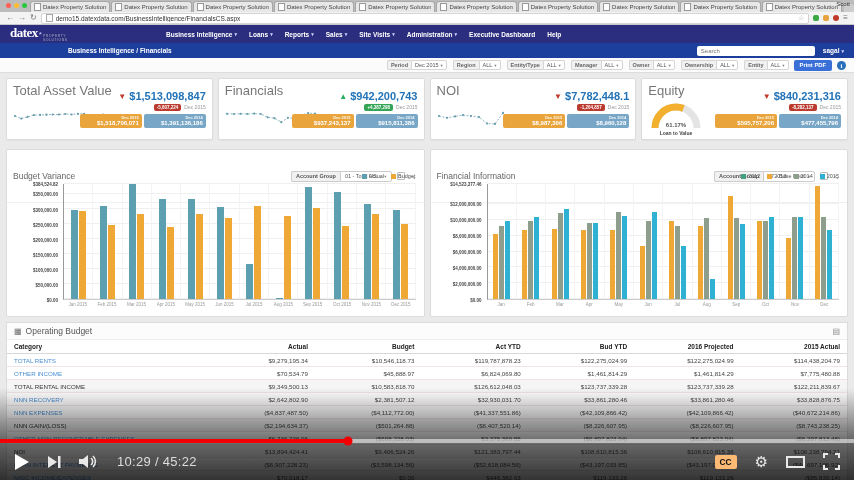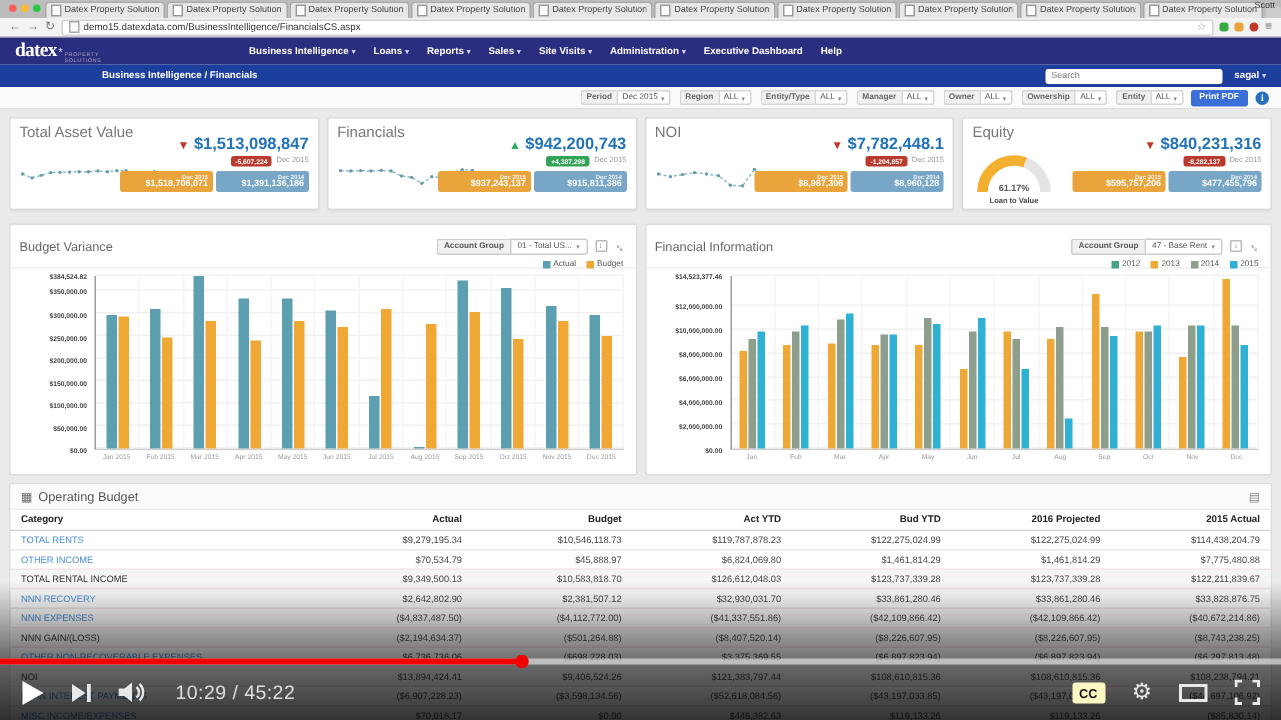--- a/index.html
+++ b/index.html
@@ -50,40 +50,40 @@
   .fwrap{display:flex;align-items:center;}
   .flabel{font-size:5.5px;color:#666;background:#f1f1f1;border:1px solid #d5d5d5;border-right:none;padding:1px 3px;border-radius:2px 0 0 2px;font-weight:bold;}
   .fselect{display:flex;align-items:center;gap:2px;background:#fff;border:1px solid #d5d5d5;border-radius:0 2px 2px 0;padding:1px 3px;font-size:5.5px;color:#555;}
   .fcaret{font-size:4.5px;color:#888;}
   .printpdf{background:#3a6fd8;color:#fff;border:none;font-size:5.8px;font-weight:bold;padding:2.5px 6px;border-radius:2px;font-family:"Liberation Sans",sans-serif;}
   .infoicon{width:9px;height:9px;border-radius:50%;background:#2a6fbb;color:#fff;font-size:6.5px;font-weight:bold;display:flex;align-items:center;justify-content:center;font-family:"Liberation Serif",serif;}
 
   
   .kpirow{position:absolute;top:78px;left:6px;right:6px;display:flex;gap:5px;}
   .kpicard{flex:1;height:62px;background:#fff;border:1px solid #dcdcdc;border-radius:2px;position:relative;padding:4px 6px;box-sizing:border-box;box-shadow:0 1px 1px rgba(0,0,0,.04);}
-  .kpititle{font-size:10px;color:#777;}
+  .kpititle{font-size:13px;color:#777;}
   .kpiviz{position:absolute;left:6px;top:22px;}
   .kpiright{position:absolute;right:6px;top:11px;text-align:right;}
   .kpival{font-size:11px;font-weight:bold;color:#2273b8;display:flex;justify-content:flex-end;align-items:center;gap:3px;}
   .arrow{font-size:8px;}
   .arrow.down{color:#c0392b}.arrow.up{color:#27a e}.arrow.up{color:#27ae60}
   .kpichange{margin-top:1.5px;display:flex;justify-content:flex-end;align-items:center;gap:3px;}
   .pill{color:#fff;font-size:4.5px;font-weight:bold;padding:1px 3px;border-radius:2px;}
   .pill.down{background:#bb3a2e}.pill.up{background:#33a455}
   .chdate{font-size:5px;color:#999;}
   .badges{display:flex;gap:2px;margin-top:3px;justify-content:flex-end;}
   .badge{width:62px;padding:1.5px 3px;border-radius:2px;color:#fff;text-align:right;box-sizing:border-box;}
   .badge.orange{background:#e9a43c}.badge.blue{background:#78a6c6}
   .badge .bl{font-size:4px;font-weight:bold;opacity:.9;}
   .badge .bv{font-size:6px;font-weight:bold;}
 
   
   .chartsrow{position:absolute;top:149px;left:6px;right:6px;display:flex;gap:5px;}
   .chartcard{flex:1;height:168px;background:#fff;border:1px solid #dcdcdc;border-radius:2px;position:relative;box-sizing:border-box;}
-  .chead{height:20px;display:flex;align-items:center;padding:4px 6px;border-bottom:1px solid #f0f0f0;}
+  .chead{height:20px;display:flex;align-items:center;padding:16px 6px;border-bottom:1px solid #f0f0f0;}
   .ctitle{font-size:8.5px;color:#666;flex:1;}
   .aglabel{font-size:5.5px;color:#555;font-weight:bold;background:#f1f1f1;border:1px solid #ccc;border-right:none;padding:1.5px 4px;border-radius:2px 0 0 2px;}
   .agvalue{display:flex;align-items:center;gap:3px;background:#fff;border:1px solid #ccc;border-radius:0 2px 2px 0;padding:1.5px 4px;font-size:5.5px;color:#555;}
   .cicon{margin-left:5px;font-size:7px;color:#888;}
   .cicon.box{border:1px solid #bbb;border-radius:1px;padding:0 1.5px;font-size:6px;}
   .cicon.diag{display:inline-block;transform:rotate(45deg);font-size:8px;}
   .legend{position:absolute;top:23px;right:8px;display:flex;gap:7px;align-items:center;}
   .litem{display:flex;align-items:center;font-size:5.5px;color:#555;}
   .ldot{width:5px;height:5px;display:inline-block;margin-right:2px;}
   .plotwrap{position:absolute;top:34px;left:6px;right:6px;bottom:4px;}
@@ -116,21 +116,21 @@
   
   .gradient{position:absolute;left:0;right:0;bottom:0;height:92px;background:linear-gradient(to bottom,rgba(0,0,0,0),rgba(0,0,0,.55) 55%,rgba(0,0,0,.8));pointer-events:none;}
   .progress{position:absolute;left:0;right:0;bottom:37px;height:4px;}
   .track{position:absolute;inset:0;background:rgba(255,255,255,.25);}
   .loaded{position:absolute;left:0;top:0;bottom:0;background:rgba(255,255,255,.4);}
   .played{position:absolute;left:0;top:0;bottom:0;background:#f20000;}
   .knob{position:absolute;top:50%;width:9px;height:9px;border-radius:50%;background:#f20000;transform:translate(-50%,-50%);}
   .controls{position:absolute;left:0;right:0;bottom:0;height:37px;display:flex;align-items:center;padding:0 14px;gap:18px;}
   .time{font-size:13px;color:#ddd;letter-spacing:.3px;}
   .spacer{flex:1;}
-  .ccbtn{width:22px;height:14px;background:#fef9c3;border-radius:2px;color:#111;font-size:8.5px;font-weight:bold;display:flex;align-items:center;justify-content:center;}
+  .ccbtn{width:22px;height:14px;background:#fdba74;border-radius:2px;color:#111;font-size:8.5px;font-weight:bold;display:flex;align-items:center;justify-content:center;}
   .gear{font-size:15px;color:#e8e8e8;line-height:1;}
   .theater{width:19px;height:12px;border:2px solid #e8e8e8;box-sizing:border-box;}
 </style>
 </head>
 <body>
 
 <div class="stage">
   <div class="screen">
 
     <div class="tabstrip">

